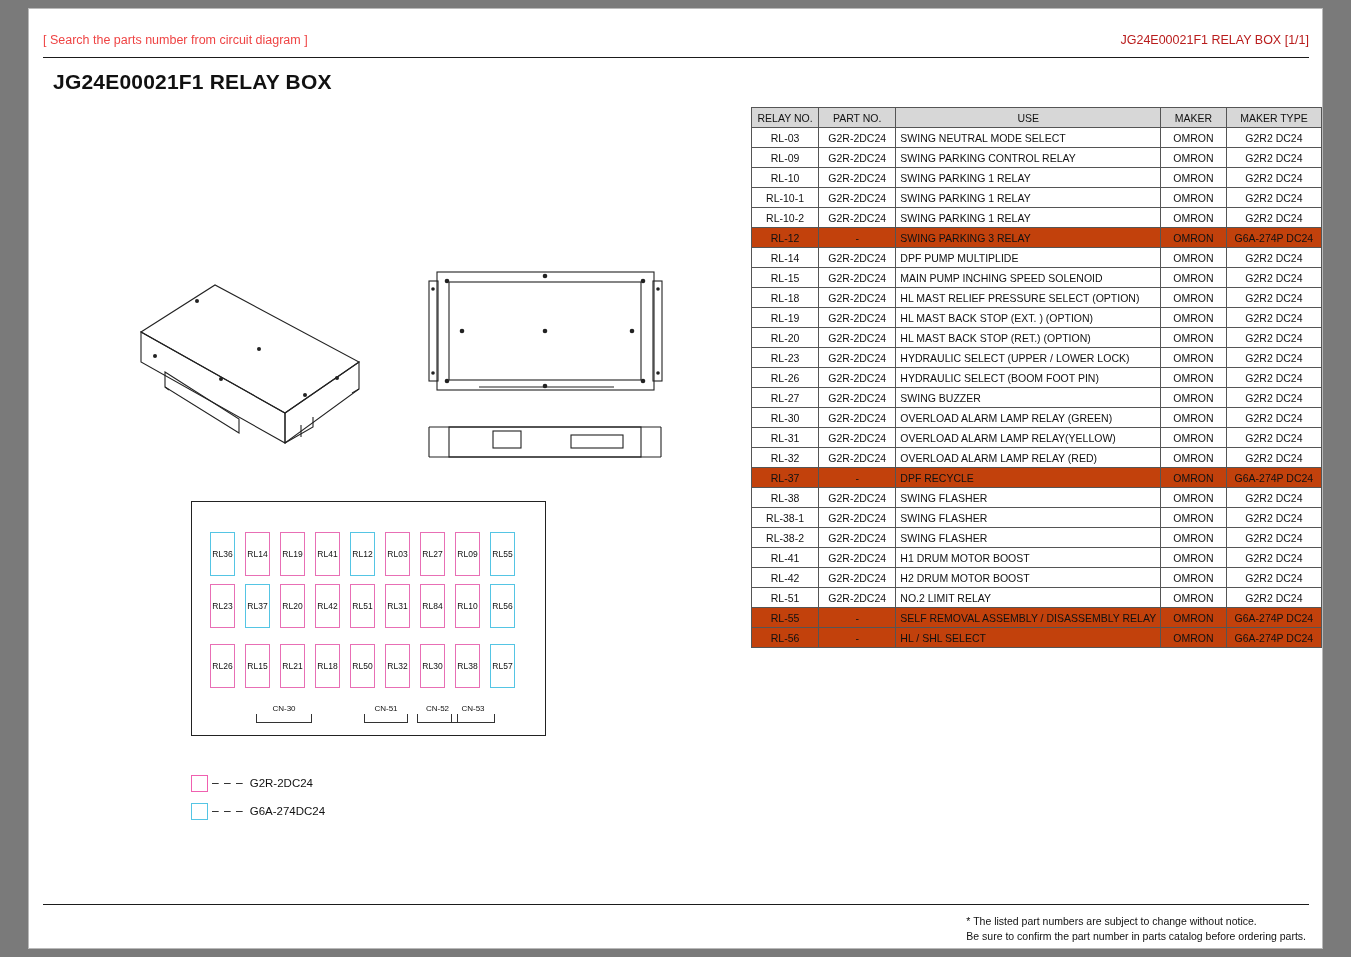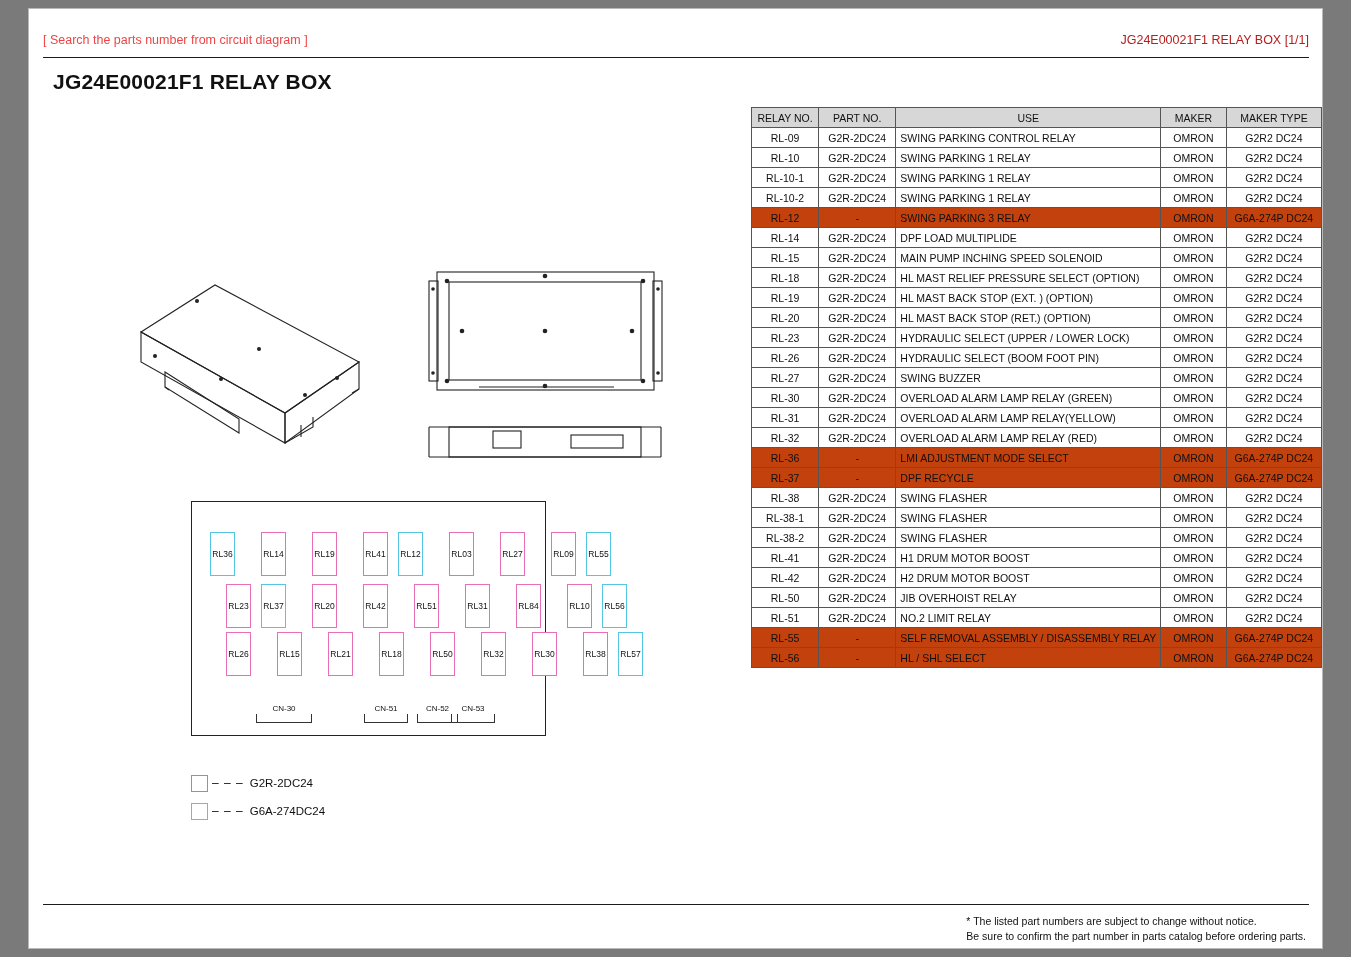--- a/index.html
+++ b/index.html
@@ -111,21 +111,21 @@
     width: 25px;
     height: 44px;
     box-sizing: border-box;
     display: flex;
     align-items: center;
     justify-content: center;
     font-size: 8.5px;
     color: #111;
     background: #ffffff;
   }
-  .relay.pink { border: 1.4px solid #e86fb5; margin-left: 16px; }
+  .relay.pink { border: 1.4px solid #e86fb5; }
   .relay.blue { border: 1.4px solid #55c5e4; }
   .conn {
     position: absolute;
     box-sizing: border-box;
     border: 1px solid #333;
     border-top: none;
     height: 9px;
     font-size: 8px;
     color: #111;
     text-align: center;
@@ -278,21 +278,21 @@
         <div class="relay pink">RL23</div>
         <div class="relay blue">RL37</div>
         <div class="relay pink">RL20</div>
         <div class="relay pink">RL42</div>
         <div class="relay pink">RL51</div>
         <div class="relay pink">RL31</div>
         <div class="relay pink">RL84</div>
         <div class="relay pink">RL10</div>
         <div class="relay blue">RL56</div>
       </div>
-    <div class="relay-row" id="relay-row-2" style="top:130px;">
+    <div class="relay-row" id="relay-row-2" style="top:142px;">
         <div class="relay pink">RL26</div>
         <div class="relay pink">RL15</div>
         <div class="relay pink">RL21</div>
         <div class="relay pink">RL18</div>
         <div class="relay pink">RL50</div>
         <div class="relay pink">RL32</div>
         <div class="relay pink">RL30</div>
         <div class="relay pink">RL38</div>
         <div class="relay blue">RL57</div>
       </div>
@@ -322,20 +322,27 @@
       <tr>
         <th class="c-relay">RELAY NO.</th>
         <th class="c-part">PART NO.</th>
         <th class="c-use">USE</th>
         <th class="c-maker">MAKER</th>
         <th class="c-type">MAKER TYPE</th>
       </tr>
     </thead>
     <tbody id="relay-table-body">
         <tr>
+          <td class="c-relay">RL-03</td>
+          <td class="c-part">G2R-2DC24</td>
+          <td class="c-use">SWING NEUTRAL MODE SELECT</td>
+          <td class="c-maker">OMRON</td>
+          <td class="c-type">G2R2 DC24</td>
+        </tr>
+        <tr>
           <td class="c-relay">RL-09</td>
           <td class="c-part">G2R-2DC24</td>
           <td class="c-use">SWING PARKING CONTROL RELAY</td>
           <td class="c-maker">OMRON</td>
           <td class="c-type">G2R2 DC24</td>
         </tr>
         <tr>
           <td class="c-relay">RL-10</td>
           <td class="c-part">G2R-2DC24</td>
           <td class="c-use">SWING PARKING 1 RELAY</td>
@@ -359,21 +366,21 @@
         <tr class="hl">
           <td class="c-relay">RL-12</td>
           <td class="c-part">-</td>
           <td class="c-use">SWING PARKING 3 RELAY</td>
           <td class="c-maker">OMRON</td>
           <td class="c-type">G6A-274P DC24</td>
         </tr>
         <tr>
           <td class="c-relay">RL-14</td>
           <td class="c-part">G2R-2DC24</td>
-          <td class="c-use">DPF LOAD MULTIPLIDE</td>
+          <td class="c-use">DPF PUMP MULTIPLIDE</td>
           <td class="c-maker">OMRON</td>
           <td class="c-type">G2R2 DC24</td>
         </tr>
         <tr>
           <td class="c-relay">RL-15</td>
           <td class="c-part">G2R-2DC24</td>
           <td class="c-use">MAIN PUMP INCHING SPEED SOLENOID</td>
           <td class="c-maker">OMRON</td>
           <td class="c-type">G2R2 DC24</td>
         </tr>
@@ -432,27 +439,20 @@
           <td class="c-use">OVERLOAD ALARM LAMP RELAY(YELLOW)</td>
           <td class="c-maker">OMRON</td>
           <td class="c-type">G2R2 DC24</td>
         </tr>
         <tr>
           <td class="c-relay">RL-32</td>
           <td class="c-part">G2R-2DC24</td>
           <td class="c-use">OVERLOAD ALARM LAMP RELAY (RED)</td>
           <td class="c-maker">OMRON</td>
           <td class="c-type">G2R2 DC24</td>
-        </tr>
-        <tr class="hl">
-          <td class="c-relay">RL-36</td>
-          <td class="c-part">-</td>
-          <td class="c-use">LMI ADJUSTMENT MODE SELECT</td>
-          <td class="c-maker">OMRON</td>
-          <td class="c-type">G6A-274P DC24</td>
         </tr>
         <tr class="hl">
           <td class="c-relay">RL-37</td>
           <td class="c-part">-</td>
           <td class="c-use">DPF RECYCLE</td>
           <td class="c-maker">OMRON</td>
           <td class="c-type">G6A-274P DC24</td>
         </tr>
         <tr>
           <td class="c-relay">RL-38</td>
@@ -479,27 +479,20 @@
           <td class="c-relay">RL-41</td>
           <td class="c-part">G2R-2DC24</td>
           <td class="c-use">H1 DRUM MOTOR BOOST</td>
           <td class="c-maker">OMRON</td>
           <td class="c-type">G2R2 DC24</td>
         </tr>
         <tr>
           <td class="c-relay">RL-42</td>
           <td class="c-part">G2R-2DC24</td>
           <td class="c-use">H2 DRUM MOTOR BOOST</td>
-          <td class="c-maker">OMRON</td>
-          <td class="c-type">G2R2 DC24</td>
-        </tr>
-        <tr>
-          <td class="c-relay">RL-50</td>
-          <td class="c-part">G2R-2DC24</td>
-          <td class="c-use">JIB OVERHOIST RELAY</td>
           <td class="c-maker">OMRON</td>
           <td class="c-type">G2R2 DC24</td>
         </tr>
         <tr>
           <td class="c-relay">RL-51</td>
           <td class="c-part">G2R-2DC24</td>
           <td class="c-use">NO.2 LIMIT RELAY</td>
           <td class="c-maker">OMRON</td>
           <td class="c-type">G2R2 DC24</td>
         </tr>

